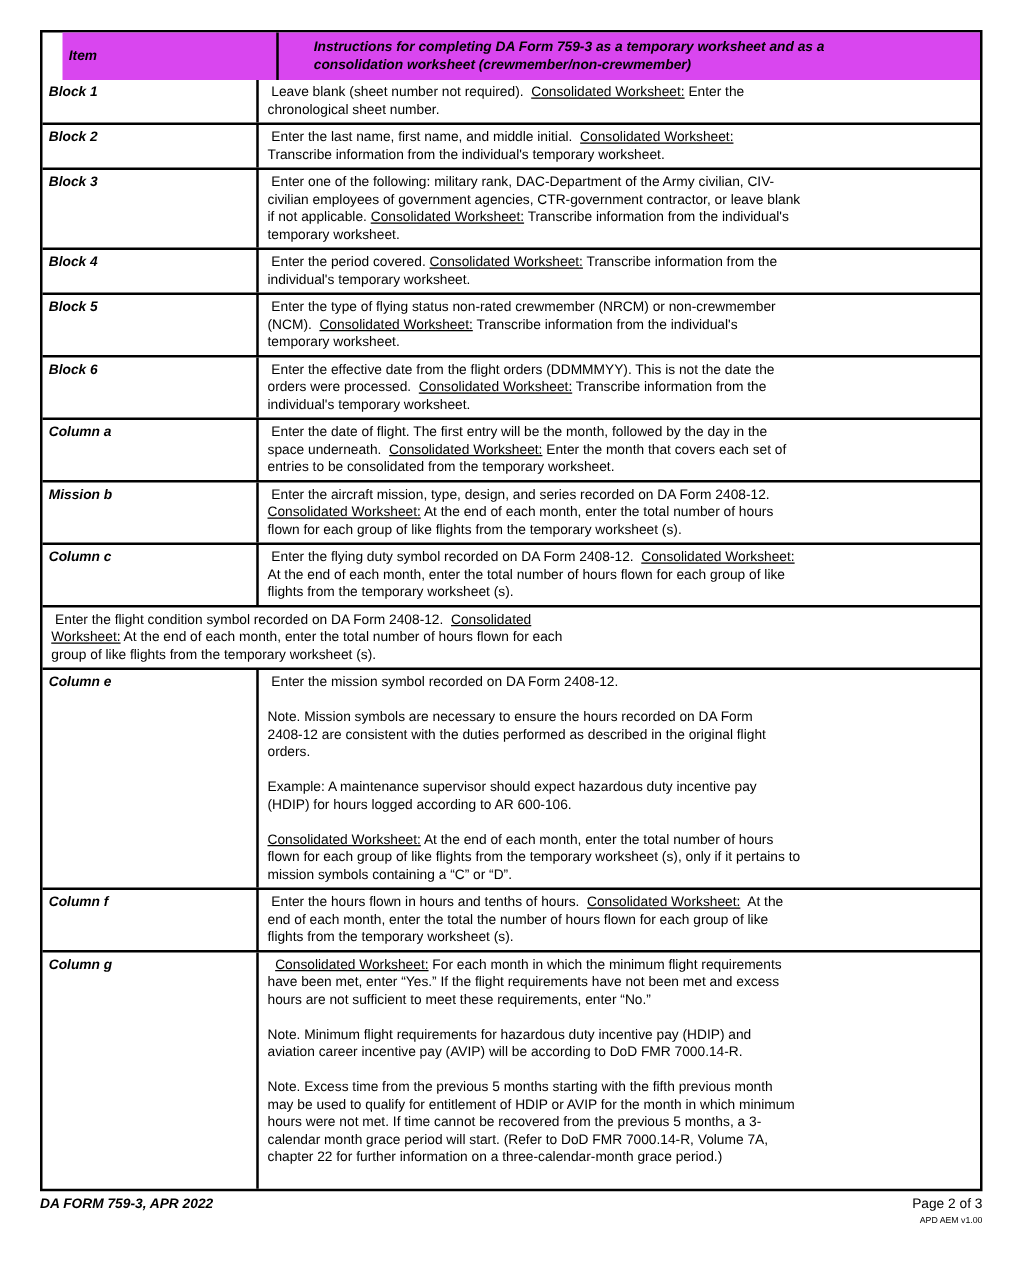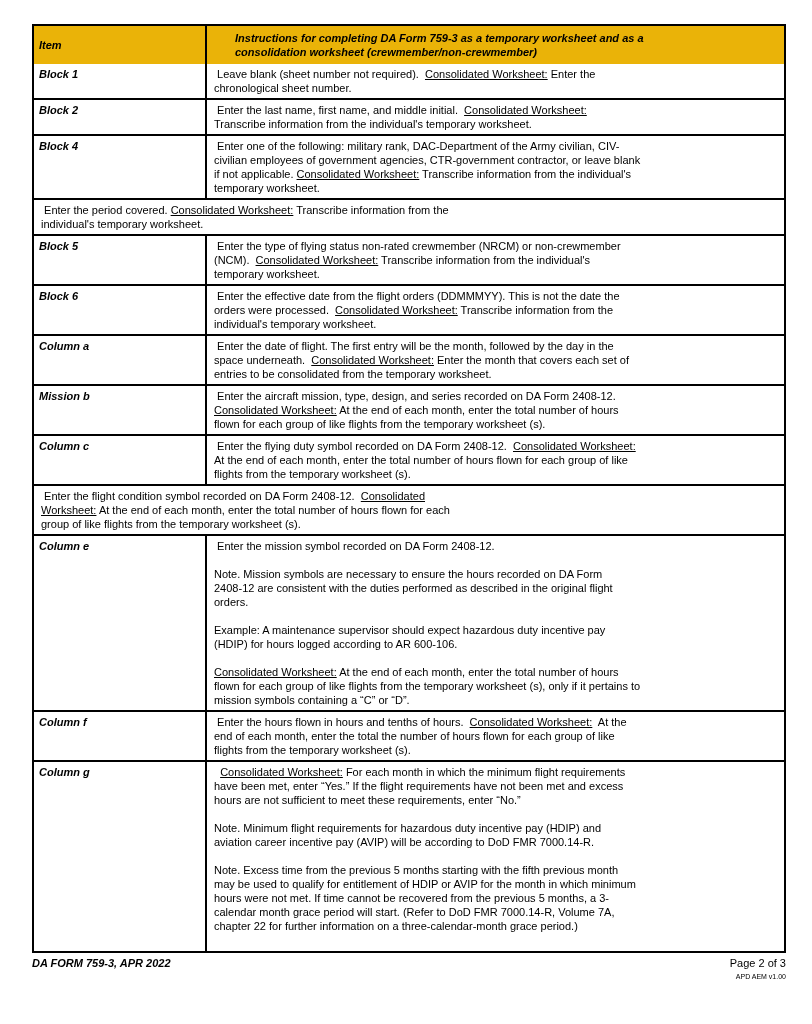--- a/index.html
+++ b/index.html
@@ -25,21 +25,21 @@
     border-right: 2px solid #000;
     padding: 3px 5px 2px 5px;
     font-weight: 700;
     font-style: italic;
   }
   .cell-instr {
     flex: 1 1 auto;
     padding: 3px 6px 3px 7px;
     white-space: pre-wrap;
   }
-  .header-row { background: #eab308; }
+  .header-row { background: #d946ef; margin-left: 16px; }
   .header-row .cell-item { display: flex; align-items: center; padding-top: 2px; }
   .header-row .cell-instr { font-weight: 700; font-style: italic; padding-top: 5px; padding-bottom: 5px; padding-left: 28px; }
   .row:last-child .cell-instr { padding-bottom: 18px; }
   .u { text-decoration: underline; margin-top: 11px; }
   .footer {
     width: 754px;
     display: flex;
     justify-content: space-between;
     margin-top: 3px;
   }
@@ -69,27 +69,28 @@
           <div class="cell-item">Block 1</div>
           <div class="cell-instr"><span> Leave blank (sheet number not required).  </span><span class="u">Consolidated Worksheet:</span><span> Enter the
 chronological sheet number.</span></div>
         </div>
         <div class="row">
           <div class="cell-item">Block 2</div>
           <div class="cell-instr"><span> Enter the last name, first name, and middle initial.  </span><span class="u">Consolidated Worksheet:</span><span>
 Transcribe information from the individual's temporary worksheet.</span></div>
         </div>
         <div class="row">
-          <div class="cell-item">Block 4</div>
+          <div class="cell-item">Block 3</div>
           <div class="cell-instr"><span> Enter one of the following: military rank, DAC-Department of the Army civilian, CIV-
 civilian employees of government agencies, CTR-government contractor, or leave blank
 if not applicable. </span><span class="u">Consolidated Worksheet:</span><span> Transcribe information from the individual's
 temporary worksheet.</span></div>
         </div>
         <div class="row">
+          <div class="cell-item">Block 4</div>
           <div class="cell-instr"><span> Enter the period covered. </span><span class="u">Consolidated Worksheet:</span><span> Transcribe information from the
 individual's temporary worksheet.</span></div>
         </div>
         <div class="row">
           <div class="cell-item">Block 5</div>
           <div class="cell-instr"><span> Enter the type of flying status non-rated crewmember (NRCM) or non-crewmember
 (NCM).  </span><span class="u">Consolidated Worksheet:</span><span> Transcribe information from the individual's
 temporary worksheet.</span></div>
         </div>
         <div class="row">

